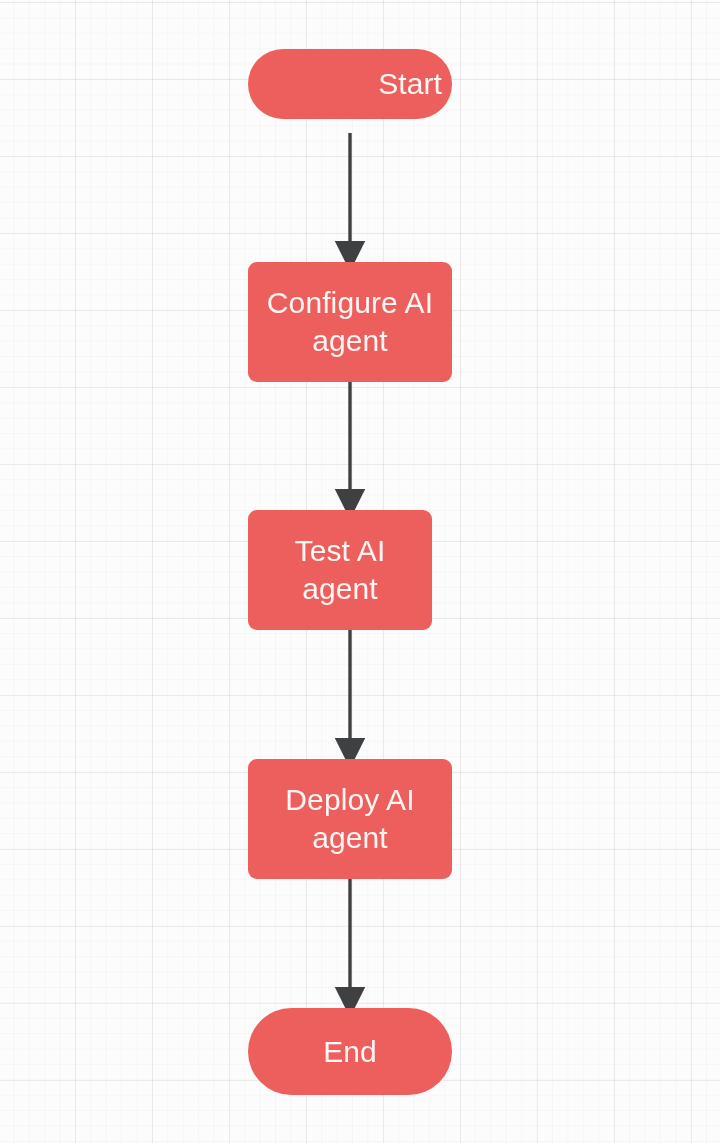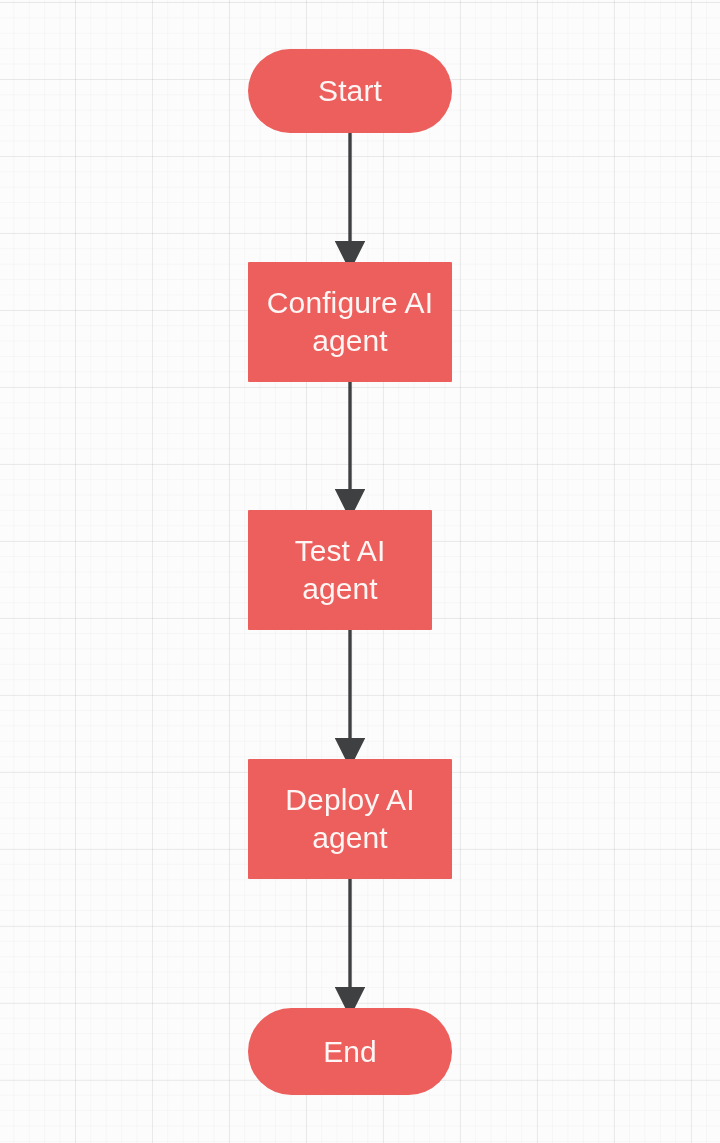--- a/index.html
+++ b/index.html
@@ -60,21 +60,21 @@
     letter-spacing: 0.1px;
     background: #ec5f5c;
     -webkit-font-smoothing: antialiased;
   }
 
   .node.terminator {
     border-radius: 999px;
   }
 
   .node.process {
-    border-radius: 1px;
+    border-radius: 9px;
   }
 
   .node-label {
     display: block;
     padding: 0 10px;
     white-space: pre-line;
   }
 </style>
 </head>
 <body>
@@ -94,21 +94,21 @@
       <line x1="350" y1="382" x2="350" y2="493" stroke="#3f4042" stroke-width="3.4" marker-end="url(#arrowhead)"></line>
     </g>
     <g>
       <line x1="350" y1="630" x2="350" y2="742" stroke="#3f4042" stroke-width="3.4" marker-end="url(#arrowhead)"></line>
     </g>
     <g>
       <line x1="350" y1="879" x2="350" y2="991" stroke="#3f4042" stroke-width="3.4" marker-end="url(#arrowhead)"></line>
     </g>
   </svg>
 
-  <div class="node terminator" style="left: 248px; top: 49px; width: 204px; height: 84px; background: rgb(236, 95, 92); color: rgb(253, 246, 245);">
+  <div class="node terminator" style="left: 248px; top: 49px; width: 204px; height: 70px; background: rgb(236, 95, 92); color: rgb(253, 246, 245); justify-content: flex-end;">
     <span class="node-label">Start</span>
   </div>
 
   <div class="node process" style="left: 248px; top: 262px; width: 204px; height: 120px; background: rgb(236, 95, 92); color: rgb(253, 246, 245);">
     <span class="node-label">Configure AI agent</span>
   </div>
 
   <div class="node process" style="left: 248px; top: 510px; width: 184px; height: 120px; background: rgb(236, 95, 92); color: rgb(253, 246, 245);">
     <span class="node-label">Test AI agent</span>
   </div>

